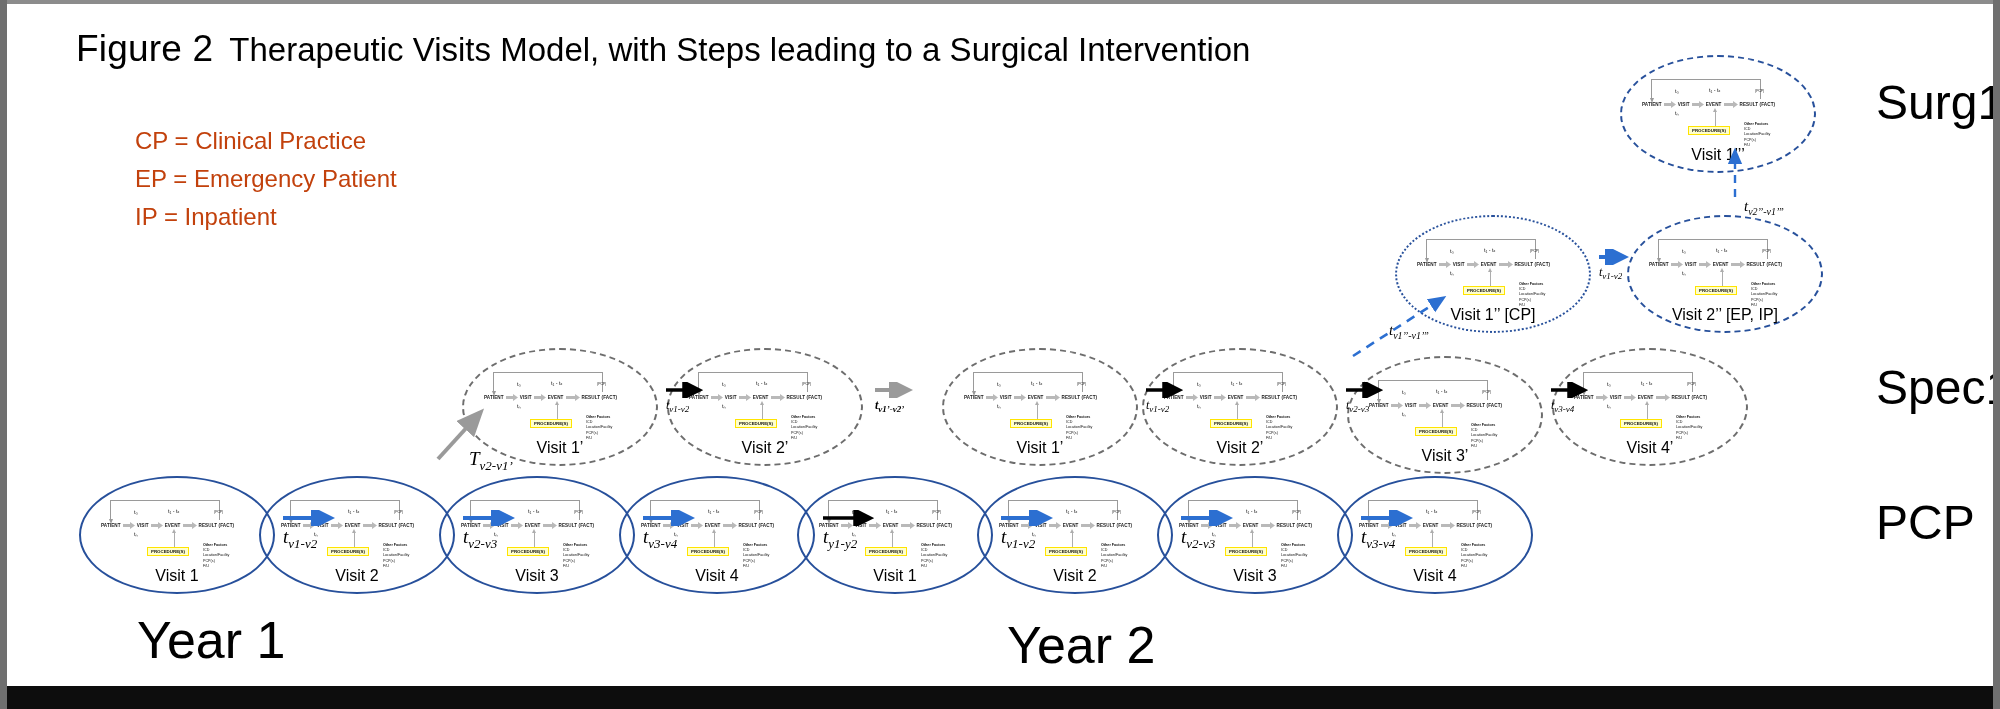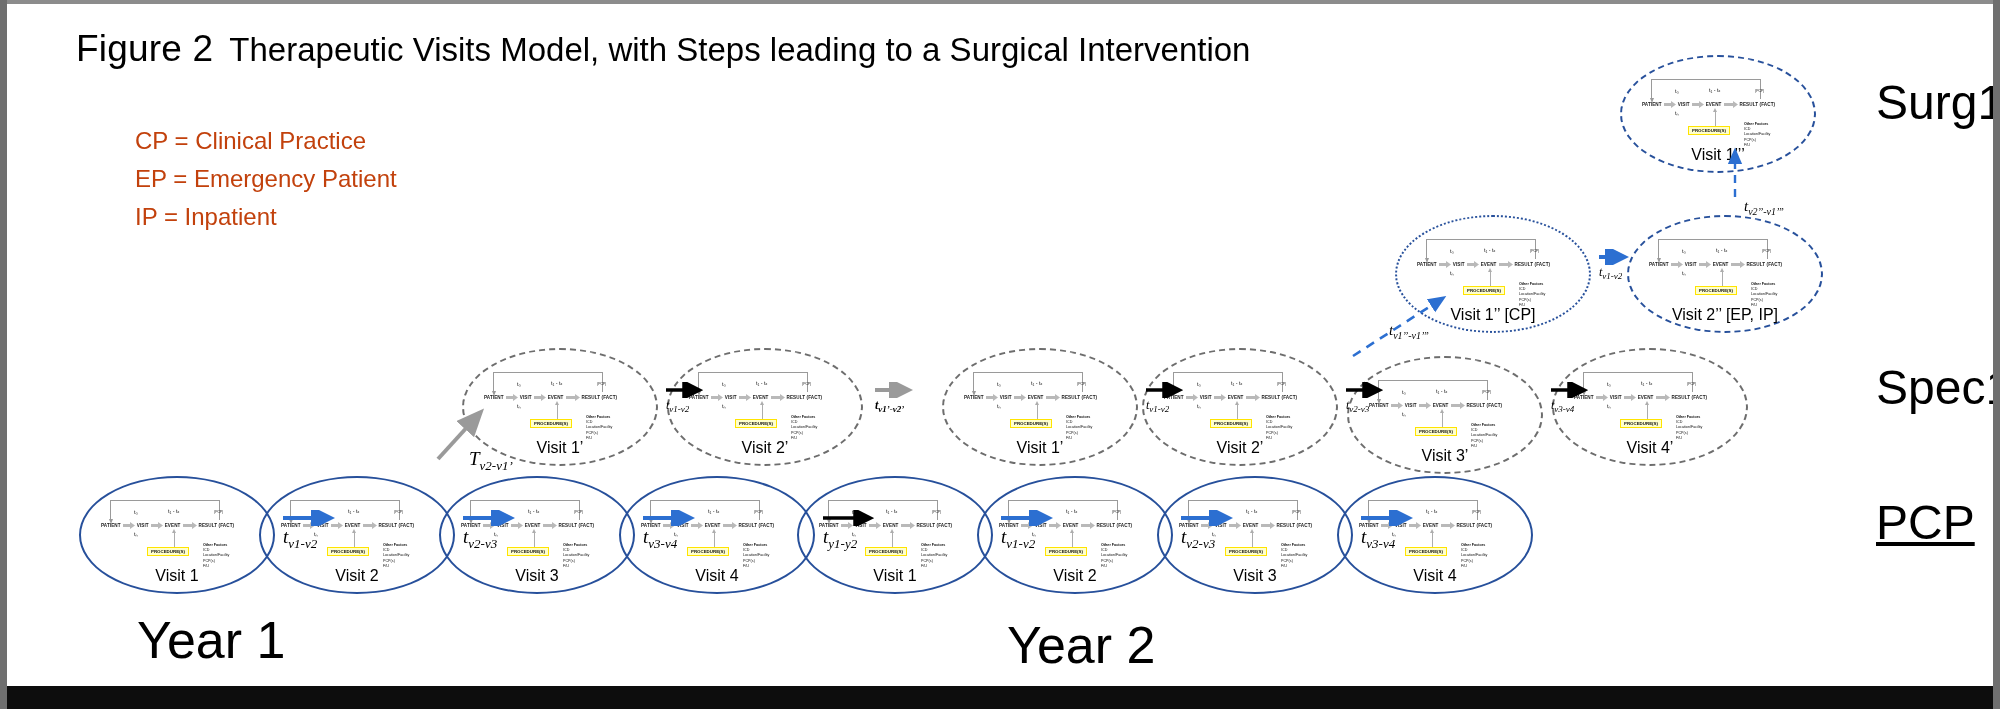--- a/index.html
+++ b/index.html
@@ -82,21 +82,21 @@
   </div>
 
   <div class="legend">
     <div>CP = Clinical Practice</div>
     <div>EP = Emergency Patient</div>
     <div> IP = Inpatient</div>
   </div>
 
   <div class="rowlabel" style="left:1845px;top:75px;">Surg1</div>
   <div class="rowlabel" style="left:1845px;top:360px;">Spec1</div>
-  <div class="rowlabel" style="left:1845px;top:495px;text-decoration:underline;">PCP</div>
+  <div class="rowlabel" style="left:1845px;top:495px;">PCP</div>
 
   <div class="yearlabel" style="left:130px;top:610px;">Year 1</div>
   <div class="yearlabel" style="left:1000px;top:615px;">Year 2</div>
 
   <div id="visits">
       <div class="visit" style="left: 72px; top: 476px;">
         <div class="ell solid"></div>
         <div class="schema">
           <div class="topbr"></div>
           <div class="t0">t₀</div>

